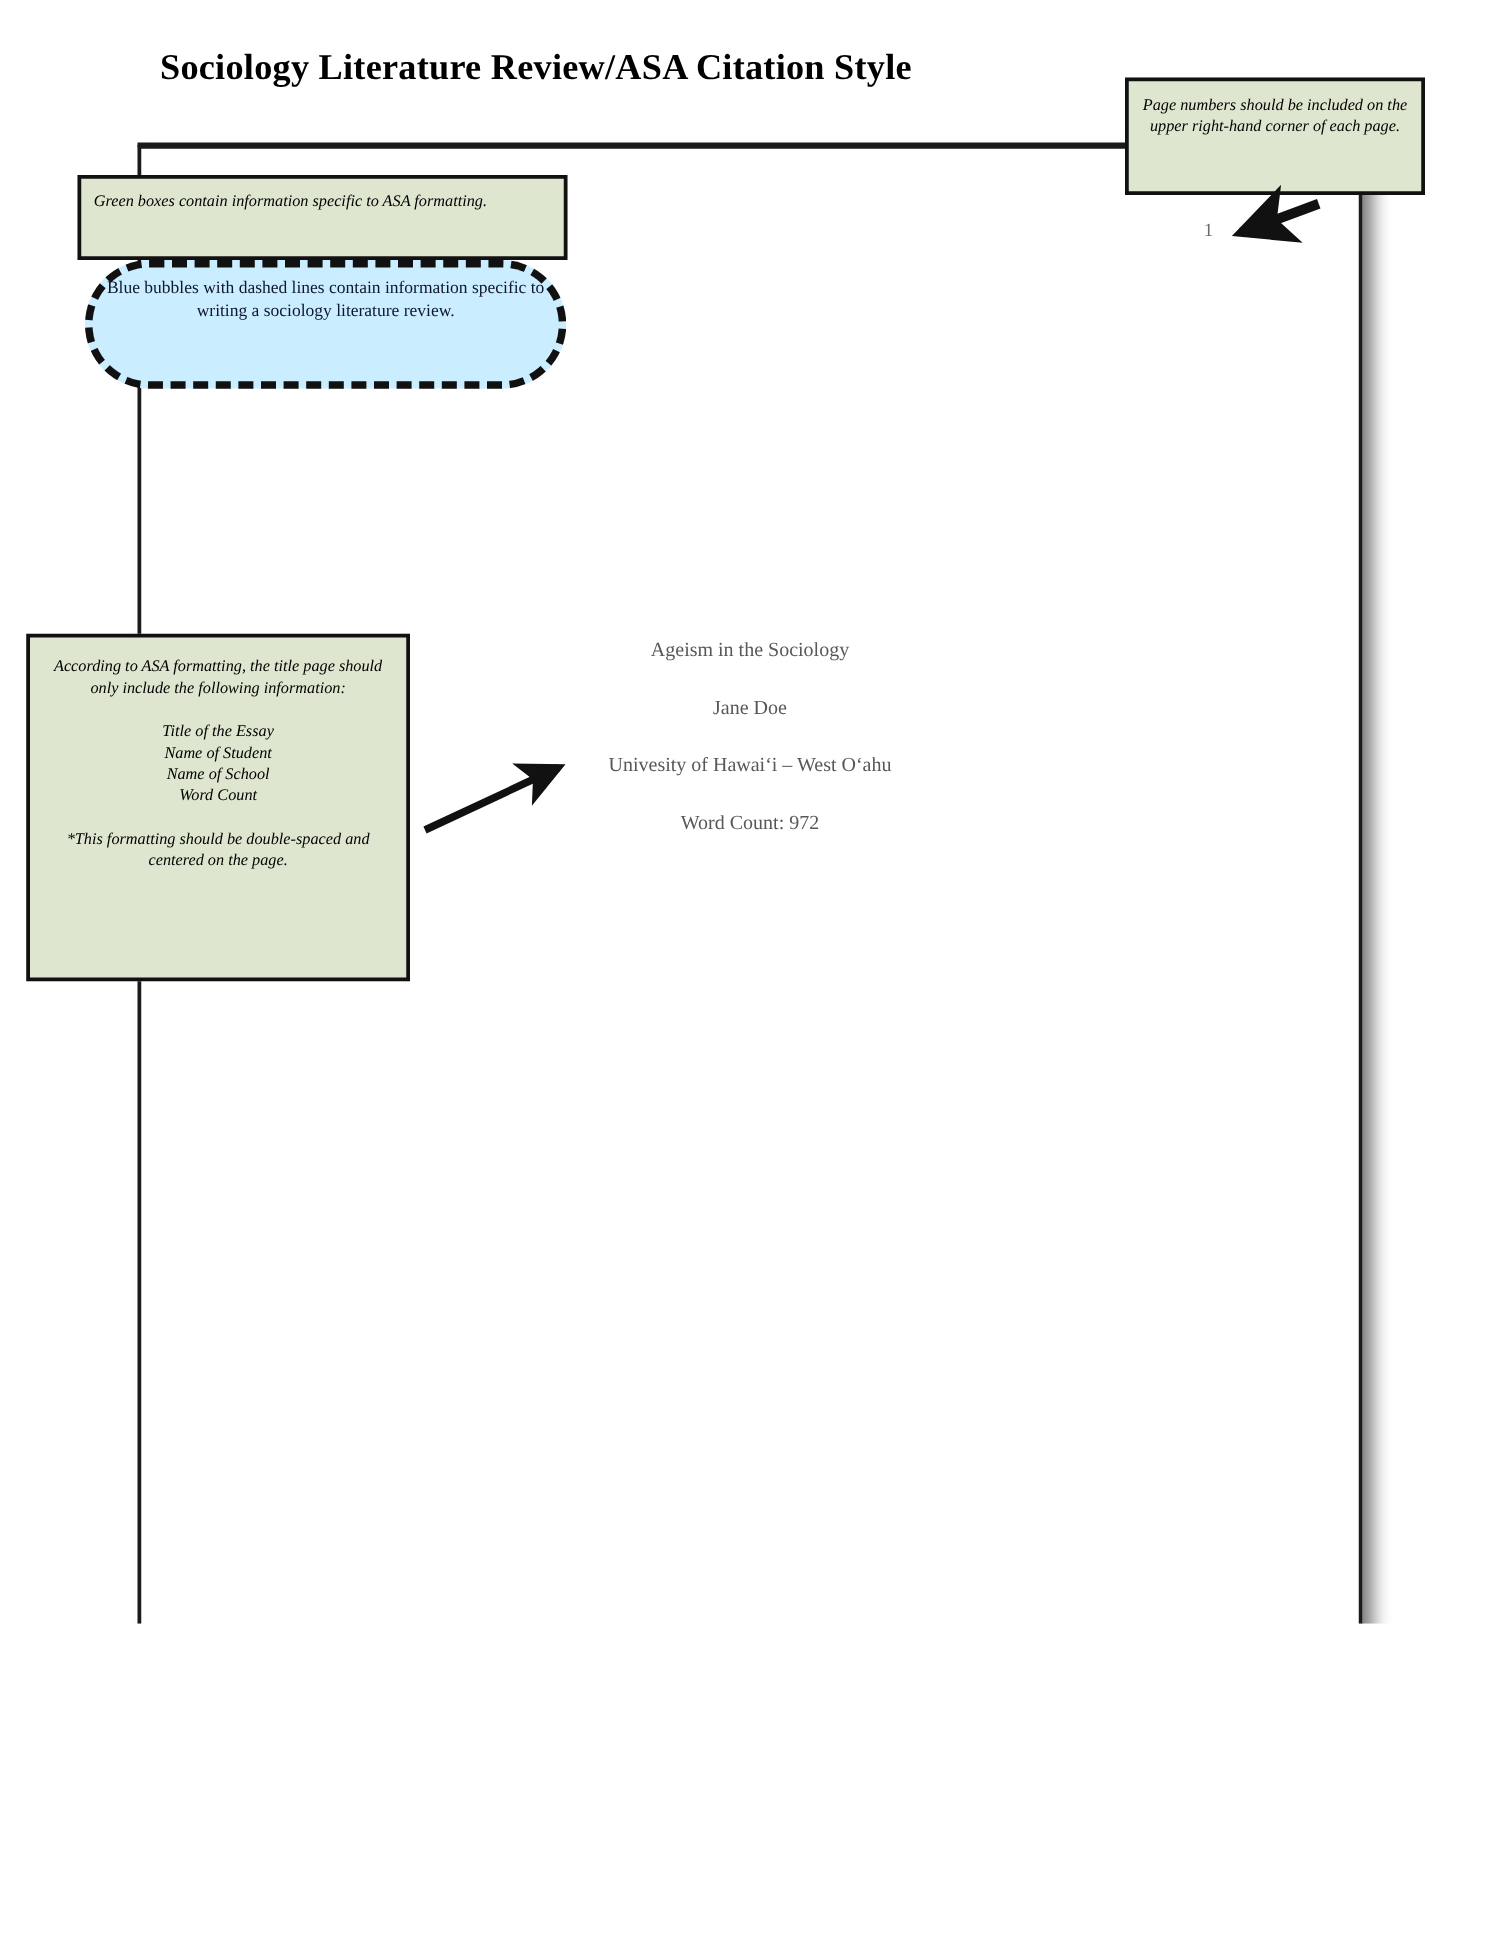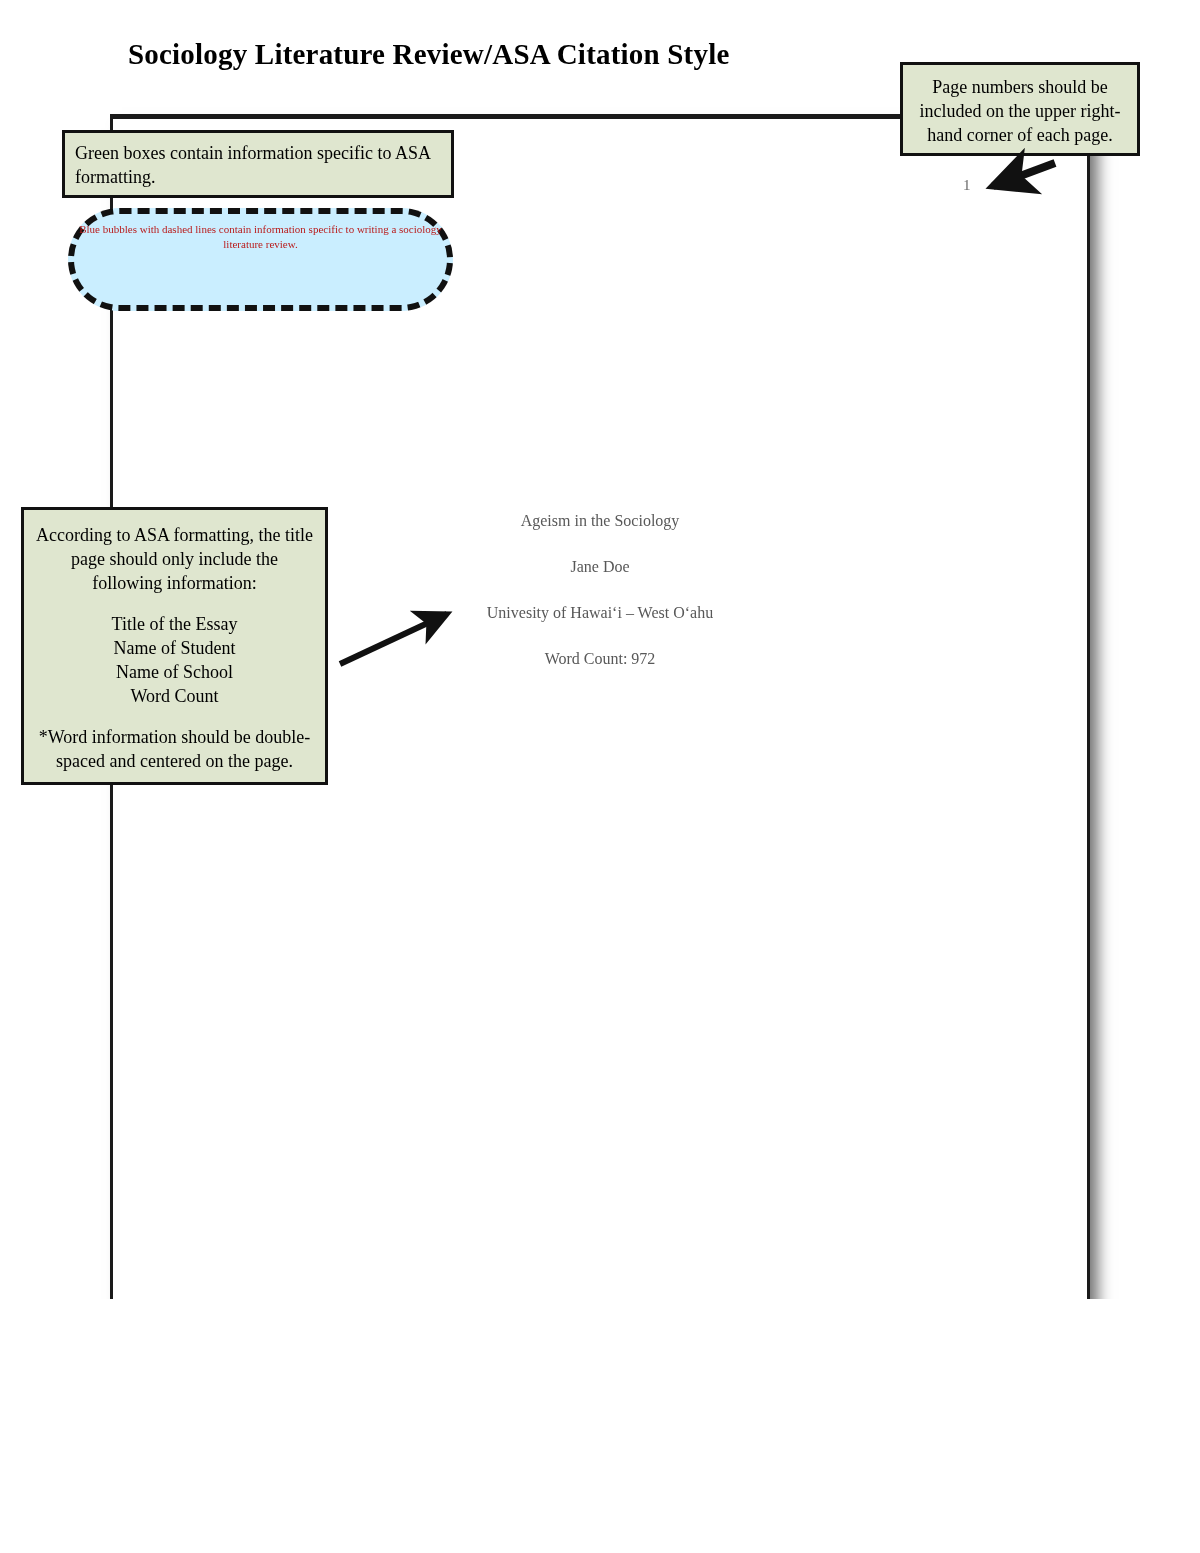--- a/index.html
+++ b/index.html
@@ -42,29 +42,30 @@
     white-space: nowrap;
   }
 
   
   .green-box {
     position: absolute;
     background: #dfe6cf;
     border: 3px solid #111111;
     box-sizing: border-box;
     color: #000000;
-    font-size: 18px;
+    font-size: 13px;
     line-height: 1.32;
     z-index: 5;
+    font-style: italic;
   }
   .green-box .gb-text { display: block; white-space: pre-line; }
 
   #green-box-legend {
     left: 62px;
-    top: 130px;
+    top: 140px;
     width: 392px;
     height: 68px;
     padding: 9px 10px 0 10px;
     text-align: left;
   }
 
   #green-box-pagenum {
     left: 900px;
     top: 62px;
     width: 240px;
@@ -91,24 +92,24 @@
     position: absolute;
     left: 68px;
     top: 208px;
     width: 385px;
     height: 103px;
     background: #caeeff;
     border: 6px dashed #111111;
     border-radius: 52px;
     box-sizing: border-box;
     text-align: center;
-    font-size: 11px;
+    font-size: 14px;
     line-height: 1.35;
     padding-top: 8px;
-    color: #b91c1c;
+    color: #0f172a;
     z-index: 6;
   }
   #blue-bubble .bb-text { display: block; white-space: pre-line; }
 
   
   #connector-top {
     position: absolute;
     left: 110px;
     top: 114px;
     width: 792px;
@@ -189,21 +190,21 @@
   </div>
 
   <div id="green-box-titlepage" class="green-box">
     <span class="gb-para">According to ASA formatting, the title page should only include the following information:</span>
     <span class="gb-gap"></span>
     <span class="gb-para gb-text">Title of the Essay
 Name of Student
 Name of School
 Word Count</span>
     <span class="gb-gap"></span>
-    <span class="gb-para">*Word information should be double-spaced and centered on the page.</span>
+    <span class="gb-para">*This formatting should be double-spaced and centered on the page.</span>
   </div>
 
   <svg id="arrow-layer" viewBox="0 0 1200 1553">
     <defs>
       <marker id="ah" markerWidth="7" markerHeight="7" refX="5.4" refY="3.5" orient="auto">
         <path d="M0,0.4 L6.4,3.5 L0,6.6 L1.6,3.5 Z" fill="#111111"></path>
       </marker>
     </defs>
 
     <line x1="1055" y1="163" x2="993" y2="186" stroke="#111111" stroke-width="8" marker-end="url(#ah)"></line>

